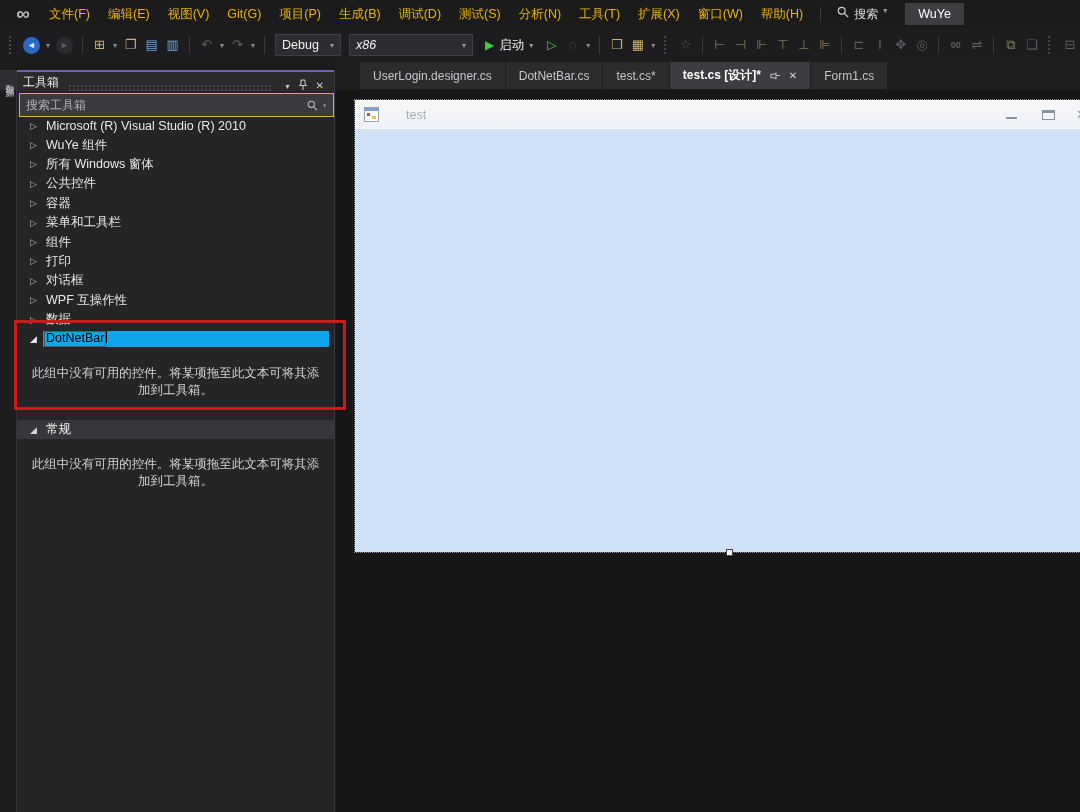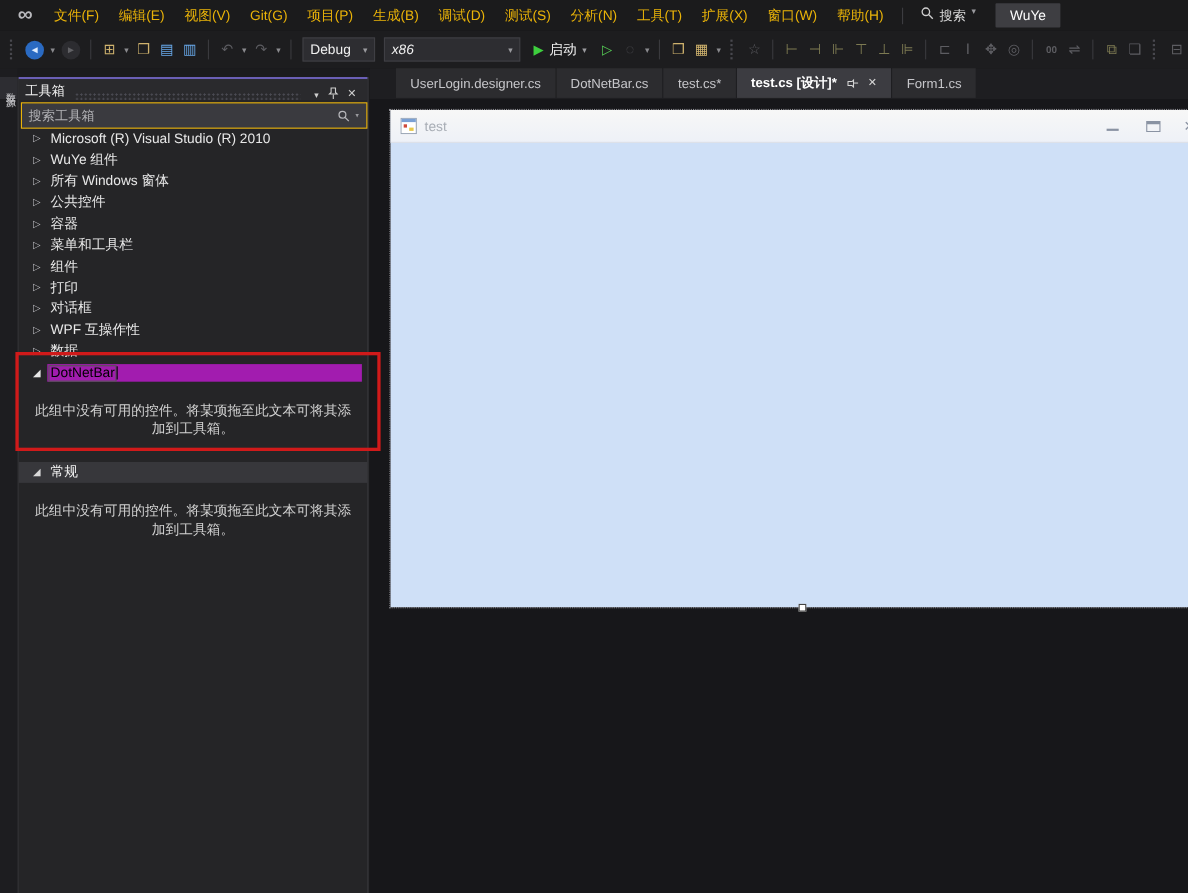--- a/index.html
+++ b/index.html
@@ -66,21 +66,21 @@
   #tb-search { position:absolute; left:2px; top:23px; width:315px; height:24px;
     background:#3a3a3f; border:1px solid #eab308; display:flex; align-items:center; padding:0 6px;font-family:Liberation Mono, monospace; }
   #tb-search .ph { flex:1; color:#b2b2b6; font-size:12px; }
   #tb-search .dn { font-size:8px; color:#9a9a9e; margin-left:4px; }
   #tb-tree { position:absolute; left:0; top:46px; width:100%; }
   .trow { height:19.4px; display:flex; align-items:center; padding-left:13px; gap:8px; }
   .trow .exp { color:#bcbcc0; font-size:9px; width:8px; }
   .trow .lbl { color:#e8e8e8; font-size:12.5px; white-space:nowrap; }
   .dnb-row { height:18px; display:flex; align-items:center; padding-left:13px; gap:5px; margin-top:1px; }
   .dnb-row .exp { color:#e8e8e8; font-size:9px; width:8px; }
-  .dnb-field { flex:1; margin-right:5px; height:16px; background:#a21caf; display:flex; align-items:center; padding-left:1px; }
+  .dnb-field { flex:1; margin-right:5px; height:16px; background:#0ea5e9; display:flex; padding-left:1px; }
   .dnb-text { color:#000; font-size:12.5px; border:1px solid #555; padding:0 1px; line-height:13px; }
   .dnb-caret { width:1px; height:12px; background:#000; }
   .tb-msg { margin-top:17px; padding:0 12px; text-align:center; color:#d2d2d2;
     font-size:12.5px; line-height:17px; }
   .group-hdr { margin-top:21px; height:19px; background:#37373b; display:flex;
     align-items:center; padding-left:13px; gap:8px; }
   .group-hdr .exp { color:#d8d8d8; font-size:9px; width:8px; }
   .group-hdr .lbl { color:#f0f0f0; font-size:12.5px; }
 
   
@@ -96,21 +96,21 @@
   .tab .pin { margin-left:9px; display:flex; align-items:center; }
   .tab .cls { margin-left:8px; font-size:10px; color:#d8d8d8; font-weight:normal; }
 
   #designer-canvas { position:absolute; left:0; top:28px; width:100%; height:722px; overflow:hidden; }
 
   
   #design-form { position:absolute; left:19px; top:10px; width:757px; height:452px;
     outline:1px dotted #909095; background:#cfe0f7; }
   #form-titlebar { position:absolute; left:0; top:0; width:100%; height:30px;
     background:linear-gradient(#f7f7f7,#eef1f7); border-bottom:1px solid #dde1e9; }
-  #form-title { position:absolute; left:31px; top:0; line-height:30px; color:#a8adb5; font-size:12.5px; }
+  #form-title { position:absolute; left:51px; top:0; line-height:30px; color:#a8adb5; font-size:12.5px; }
   #form-icon { position:absolute; left:9px; top:7px; }
   .win-min { position:absolute; left:651px; top:17px; width:11px; height:2px; background:#8a93a3; }
   .win-max { position:absolute; left:687px; top:10px; width:13px; height:10px;
     border:1px solid #8a93a3; border-top:3px solid #8a93a3; }
   .win-close { position:absolute; left:721px; top:0; line-height:30px; color:#8a93a3; font-size:13px; }
   #resize-handle { position:absolute; left:371px; bottom:-4px; width:7px; height:7px;
     background:#ffffff; border:1px solid #444; }
 </style>
 </head>
 <body>

